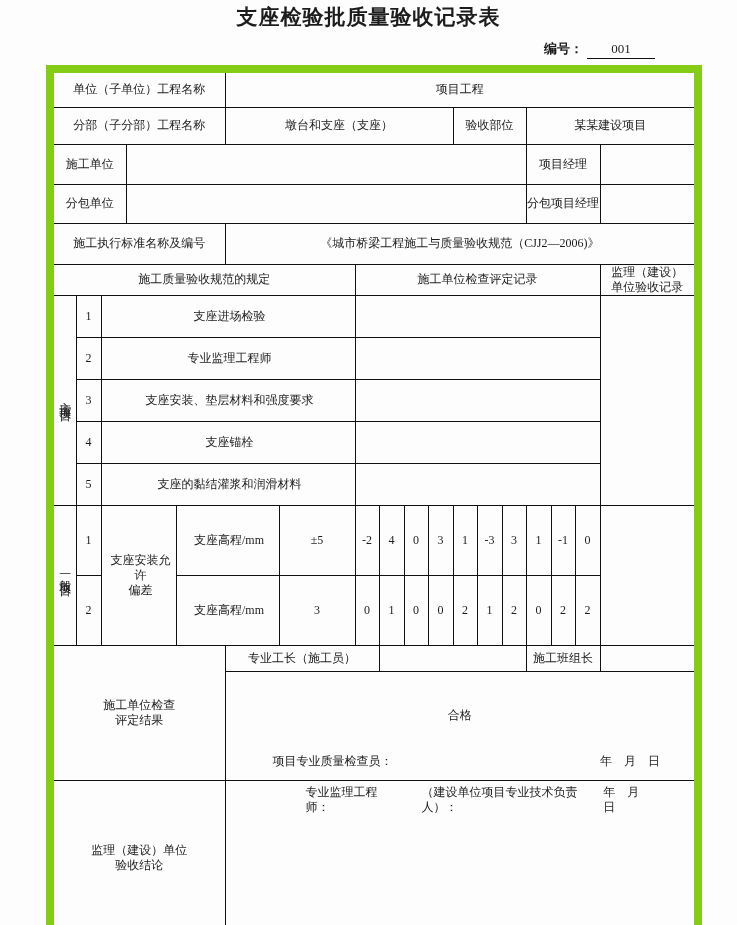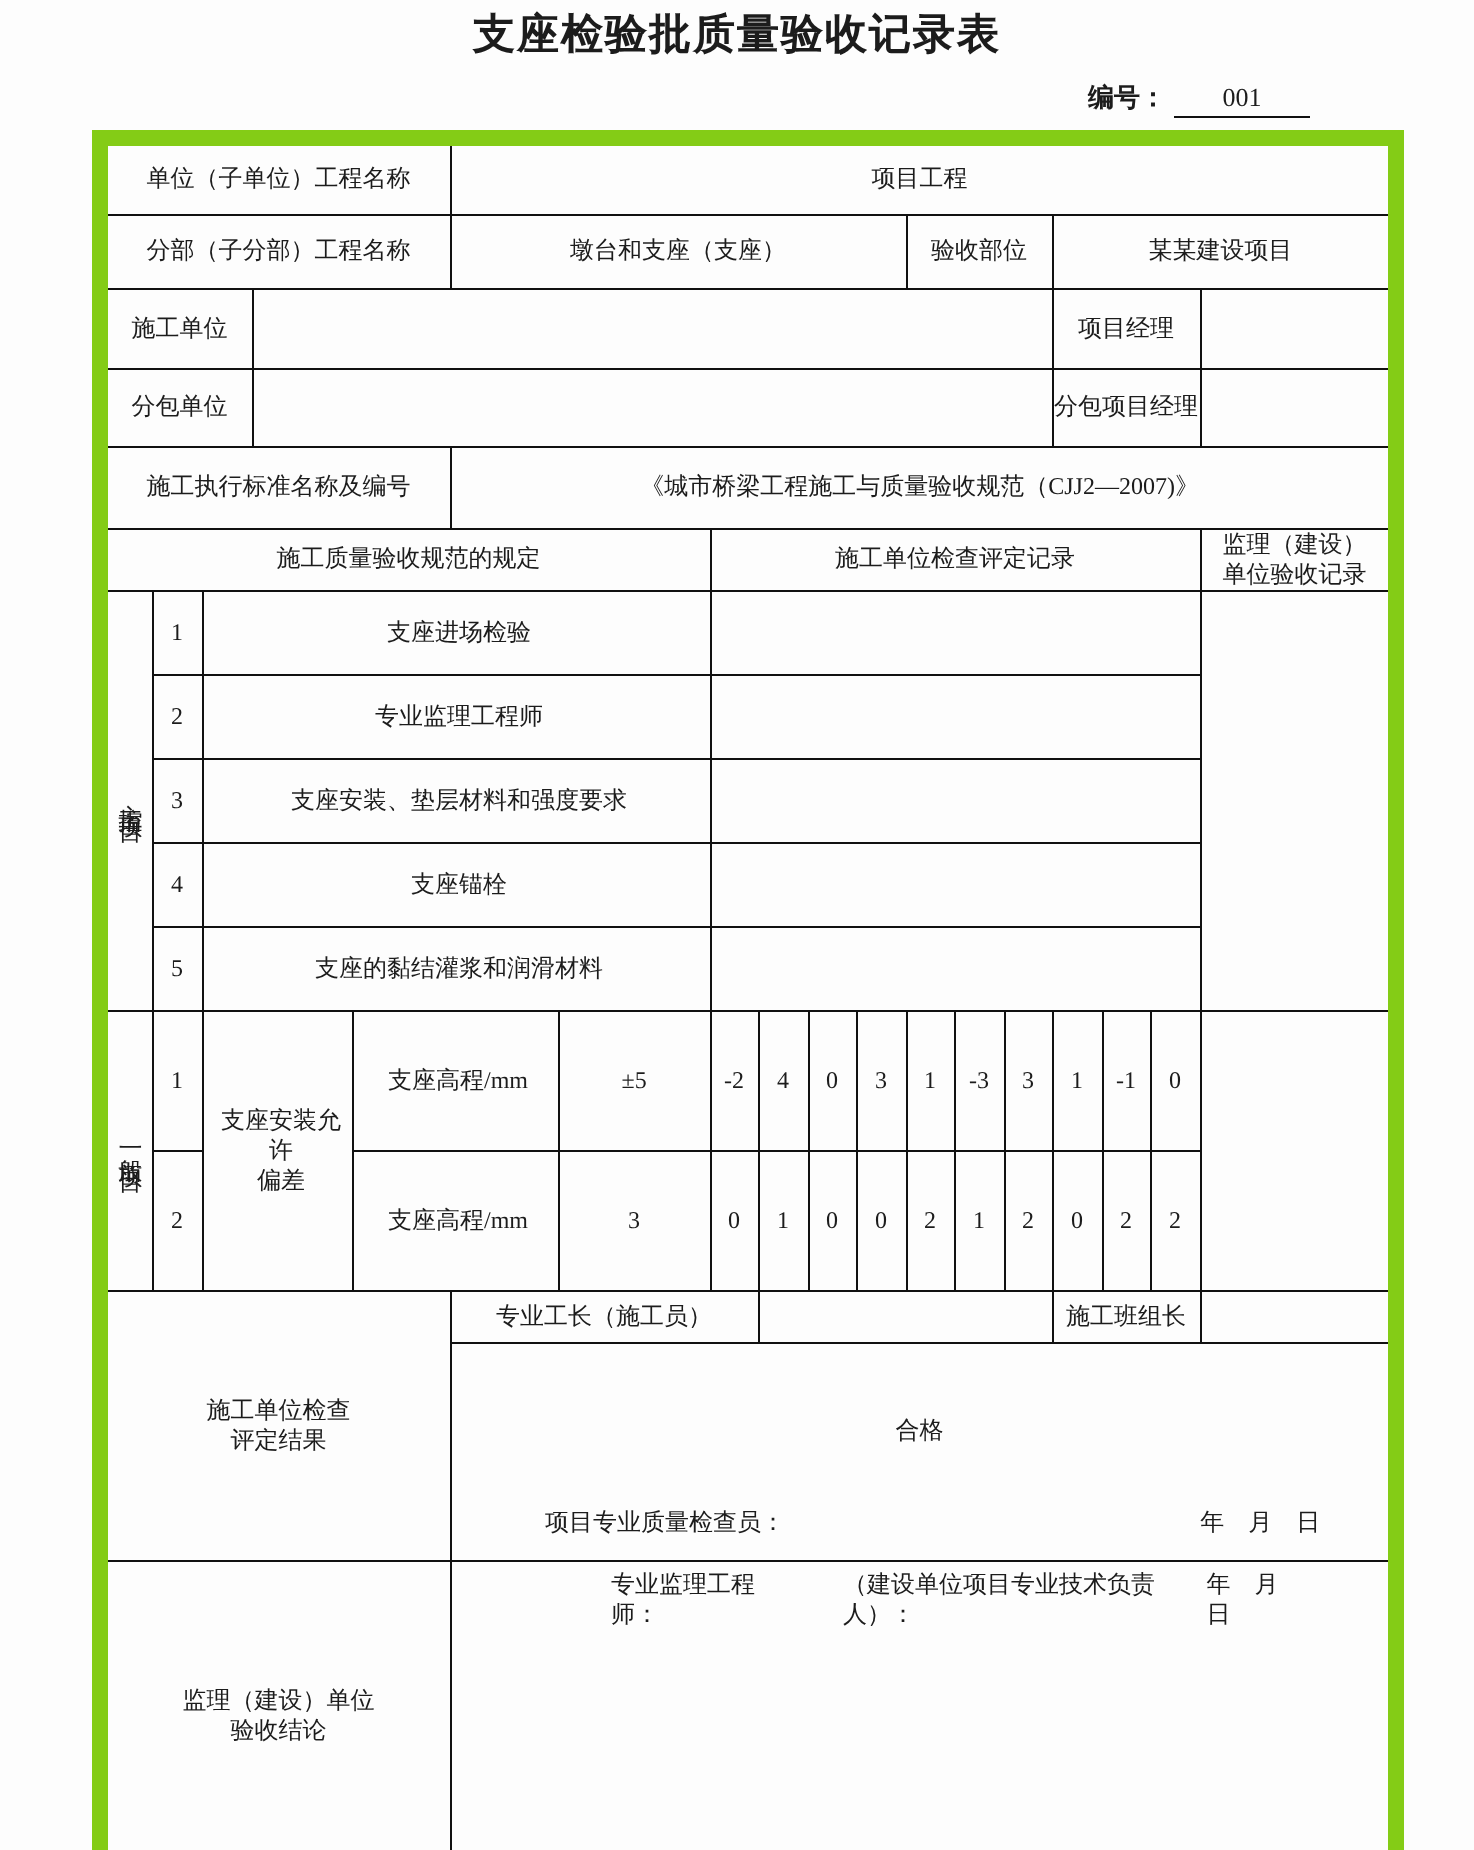--- a/index.html
+++ b/index.html
@@ -97,21 +97,21 @@
 
   <tr style="height:39px">
     <td colspan="3" class="c">分包单位</td>
     <td colspan="11"></td>
     <td colspan="3" class="c p0">分包项目经理</td>
     <td></td>
   </tr>
 
   <tr style="height:41px">
     <td colspan="5" class="c">施工执行标准名称及编号</td>
-    <td colspan="13" class="c">《城市桥梁工程施工与质量验收规范（CJJ2—2007)》</td>
+    <td colspan="13" class="c">《城市桥梁工程施工与质量验收规范（CJJ2—2006)》</td>
   </tr>
 
   <tr style="height:30px">
     <td colspan="7" class="c">施工质量验收规范的规定</td>
     <td colspan="10" class="c">施工单位检查评定记录</td>
     <td class="two-line p0">
       <span>监理（建设）</span>
       <span>单位验收记录</span>
     </td>
   </tr>

